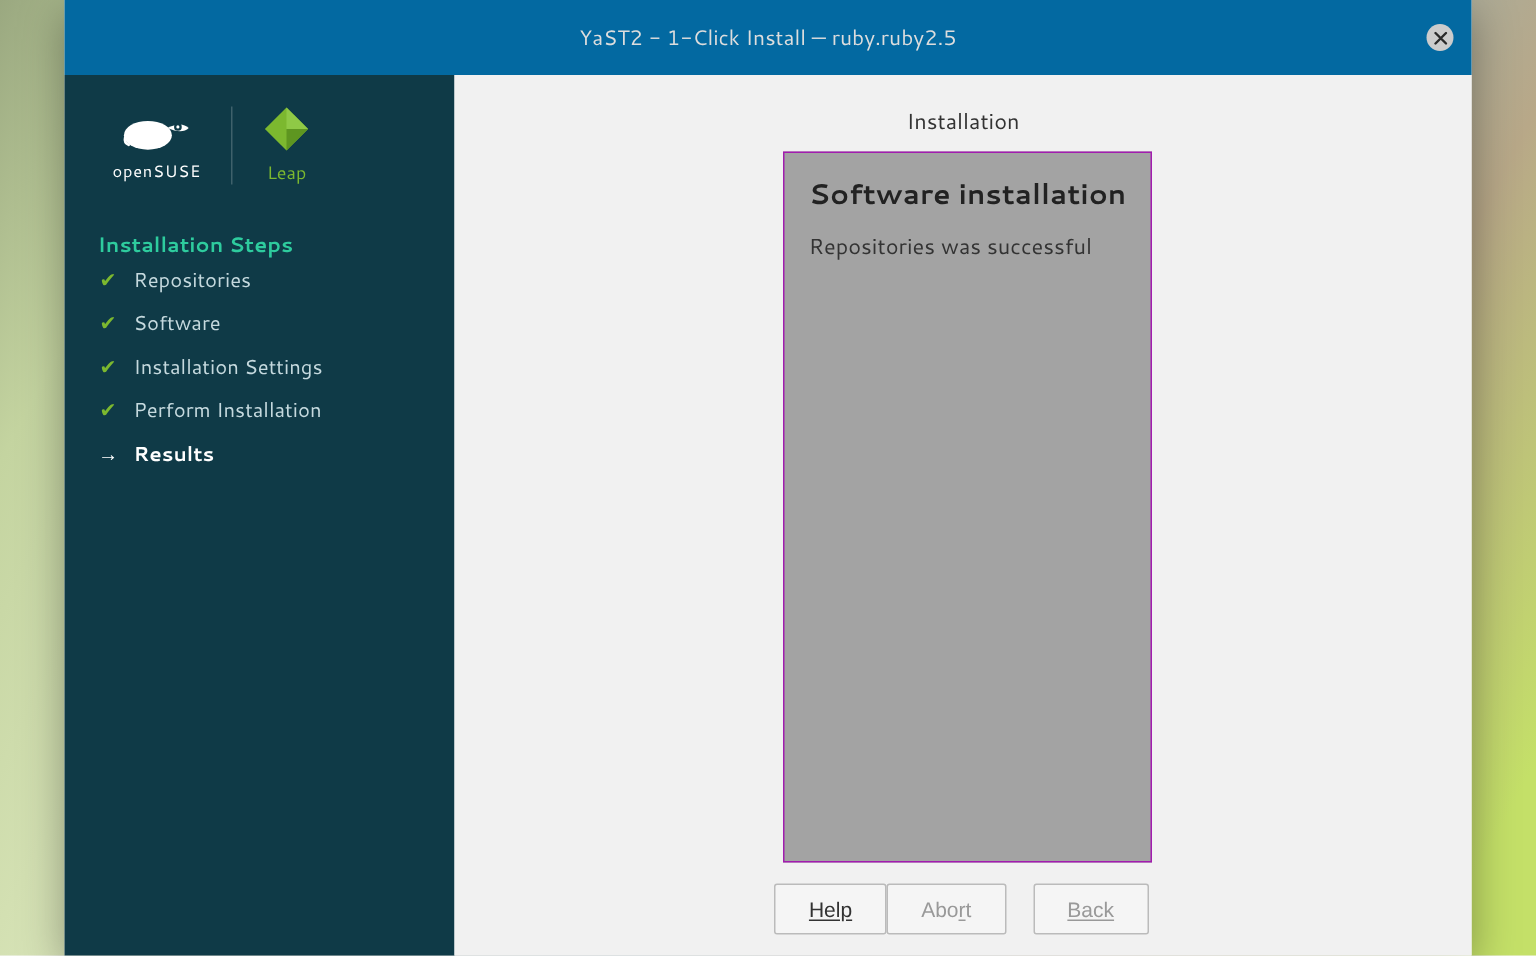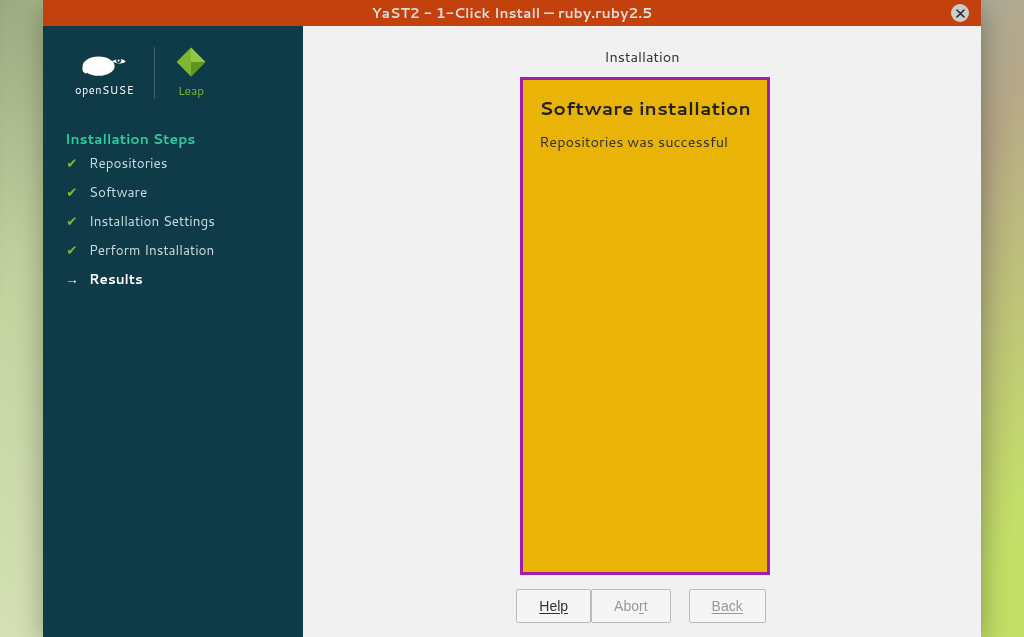--- a/index.html
+++ b/index.html
@@ -8,23 +8,23 @@
       font-family: -apple-system, BlinkMacSystemFont, "Segoe UI", Cantarell, sans-serif;
       background: linear-gradient(118deg, #9aa880 0%, #c4d4a0 12%, #d8e4b8 28%, #8fb5c0 55%, #b8a888 78%, #c4e068 95%);
       overflow: hidden;
     }
     .window {
       position: absolute; left: 43px; top: 0; width: 938px; height: 637px;
       background: #fff; display: flex; flex-direction: column;
       box-shadow: 0 8px 28px rgba(0,0,0,0.35);
     }
     .titlebar {
-      height: 26px; background: #c2410c; color: #ddd;
+      height: 50px; background: #0369a1; color: #ddd;
       display: flex; align-items: center; justify-content: center;
-      position: relative; font-size: 14px; font-weight: 700;
+      position: relative; font-size: 14px; font-weight: 400;
     }
     .close-btn {
       position: absolute; right: 12px; top: 50%; transform: translateY(-50%);
       width: 18px; height: 18px; border-radius: 50%; background: #ccc;
       display: flex; align-items: center; justify-content: center;
       cursor: pointer; font-size: 11px; color: #2a2a2a;
     }
     .body { flex: 1; display: flex; }
     .sidebar {
       width: 260px; background: #0f3a47; color: #fff; padding: 20px 0 20px 22px;
@@ -41,21 +41,21 @@
     .steps-title { color: #2ecc9e; font-weight: 600; font-size: 14px; margin-bottom: 4px; }
     .steps { list-style: none; display: flex; flex-direction: column; gap: 10px; }
     .step { display: flex; align-items: center; gap: 10px; font-size: 13.5px; color: #c5d9de; }
     .step .ic { width: 14px; display: inline-flex; justify-content: center; }
     .step.done .ic { color: #7cb82f; }
     .step.current { color: #fff; font-weight: 700; }
     .step.current .ic { color: #fff; }
     .main { flex: 1; background: #f1f1f1; display: flex; flex-direction: column; padding: 14px 16px 14px 16px; align-items: center; }
     .section-label { font-size: 14.5px; color: #333; padding: 6px 2px 10px; }
     .panel {
-      flex: 1; background: #eab308; border: 3px solid #a21caf; padding: 14px 16px;
+      flex: 1; background: #a3a3a3; border: 1px solid #a21caf; padding: 14px 16px;
       margin: 0 4px 12px 10px;
     }
     .panel h2 { font-size: 19px; font-weight: 700; color: #222; margin-bottom: 10px; }
     .panel p { font-size: 14.5px; color: #333; }
     .button-row { display: flex; align-items: center; padding: 2px 4px 0 2px; }
     .btn {
       height: 34px; padding: 16px 22px; background: #f5f5f5; border: 1px solid #bbb;
       border-radius: 2px; font-size: 14px; color: #333; cursor: pointer;
       display: inline-flex; align-items: center; justify-content: center;
     }

